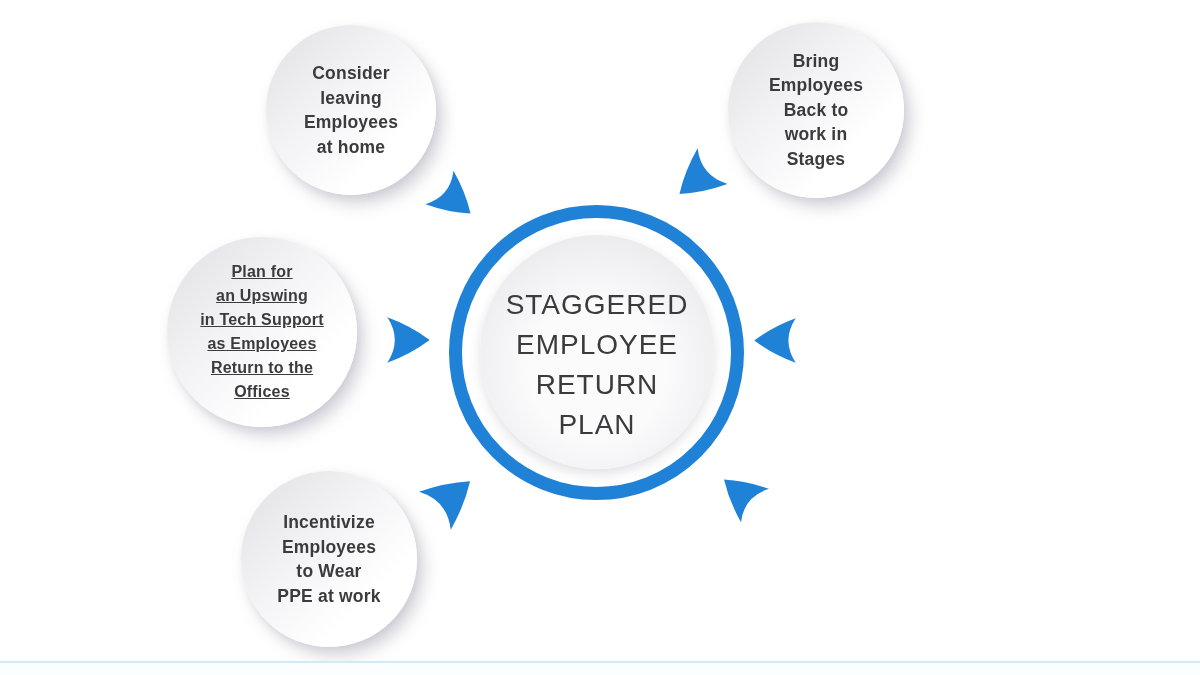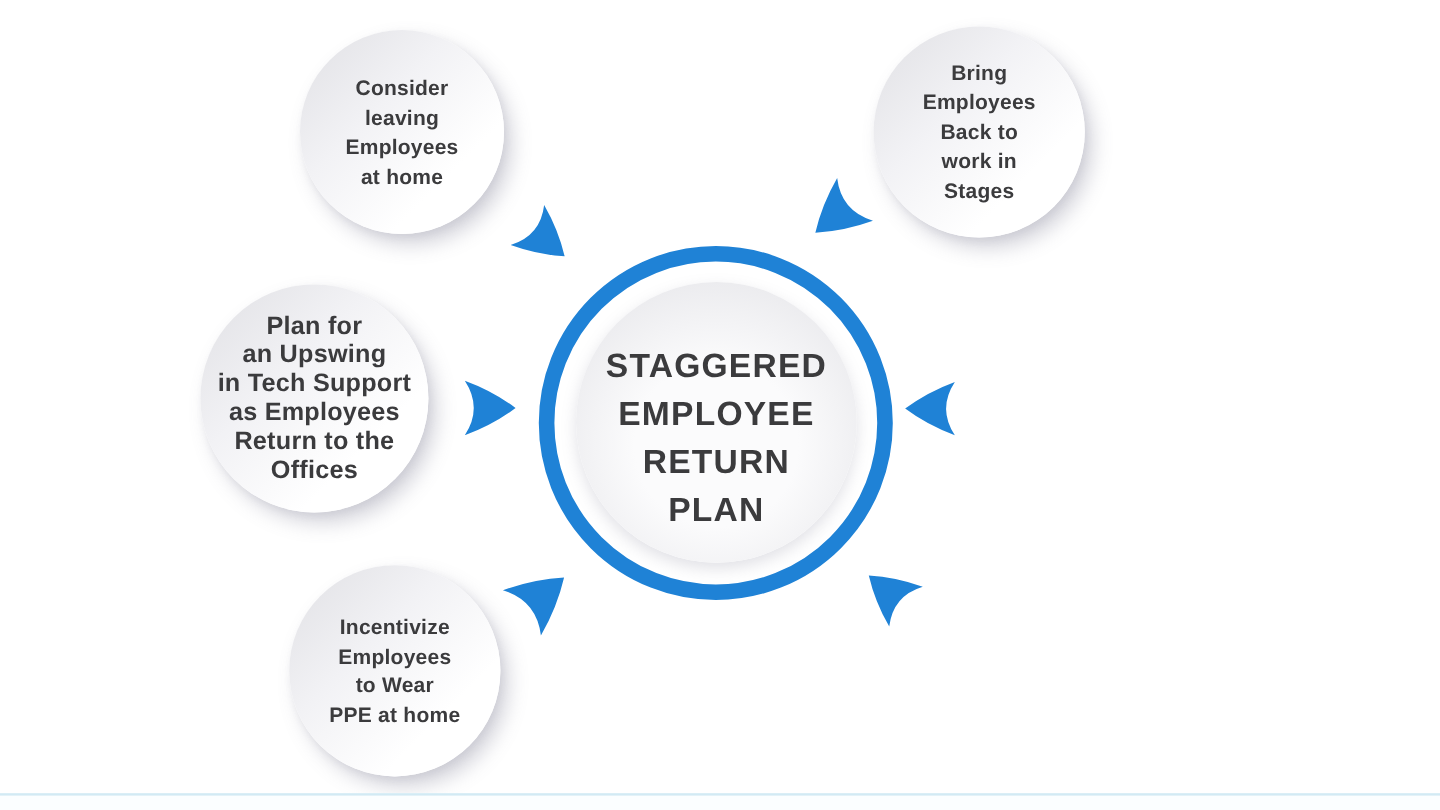--- a/index.html
+++ b/index.html
@@ -12,44 +12,44 @@
     position:absolute;border-radius:50%;
     background:linear-gradient(135deg,#e0e0e4 0%,#f2f2f5 38%,#ffffff 72%);
     box-shadow:7px 9px 16px rgba(116,116,138,0.30), 2px 3px 6px rgba(140,140,160,0.12);
     display:flex;align-items:center;justify-content:center;
   }
   .bubble .txt{
     white-space:pre-line;text-align:center;
     font-weight:bold;font-size:17.5px;line-height:24.5px;
     color:var(--ink);letter-spacing:0.2px;
   }
-  .sat-1{left:250px;top:25px;width:170px;height:170px;}
+  .sat-1{left:266px;top:25px;width:170px;height:170px;}
   .sat-2{left:728px;top:22px;width:176px;height:176px;}
   .sat-3{left:167px;top:237px;width:190px;height:190px;}
-  .sat-3 .txt{font-size:21px;line-height:24px;}
+  .sat-3 .txt{font-size:16px;line-height:24px;text-decoration:underline;}
   .sat-4{left:843px;top:238px;width:177px;height:177px;}
   .sat-5{left:241px;top:471px;width:176px;height:176px;}
   .sat-6{left:777px;top:473px;width:184px;height:184px;}
   
   .hub-ring{
     position:absolute;left:449px;top:205px;width:295px;height:295px;
     box-sizing:border-box;border-radius:50%;
     border:13px solid var(--accent);background:#ffffff;
   }
   .hub-inner{
     position:absolute;left:480px;top:235px;width:234px;height:234px;
     border-radius:50%;
     background:radial-gradient(circle at 50% 58%,#fbfbfc 38%,#ebebee 78%,#dddde1 100%);
     box-shadow:0 5px 12px rgba(120,120,140,0.22);
     display:flex;align-items:center;justify-content:center;
     padding-top:26px;box-sizing:border-box;
   }
   .hub-inner .txt{
     white-space:pre-line;text-align:center;
-    font-weight:bold;font-size:28px;line-height:40px;
+    font-weight:normal;font-size:28px;line-height:40px;
     letter-spacing:1px;color:var(--ink);
   }
   
   .arrow{position:absolute;}
   .arrow svg{display:block;width:100%;height:100%;}
   .arrow path{fill:var(--accent);}
   .arr-1{left:432px;top:178px;width:46px;height:45px;transform:rotate(40deg);}
   .arr-2{left:672px;top:153px;width:48px;height:54px;transform:rotate(140deg);}
   .arr-3{left:385px;top:313px;width:47px;height:54px;}
   .arr-4{left:752px;top:313px;width:46px;height:55px;transform:rotate(180deg);}
@@ -84,21 +84,21 @@
 an Upswing
 in Tech Support
 as Employees
 Return to the
 Offices</div>
   </div>
   <div class="bubble sat-5">
     <div class="txt">Incentivize
 Employees
 to Wear
-PPE at home</div>
+PPE at work</div>
   </div>
 
   <div class="arrow arr-1">
     <svg viewBox="0 0 60 60">
         <path d="M3,1 Q22,30 3,59 Q33,48 57,30 Q33,12 3,1 Z"></path>
       </svg>
   </div>
   <div class="arrow arr-2">
     <svg viewBox="0 0 60 60">
         <path d="M3,1 Q22,30 3,59 Q33,48 57,30 Q33,12 3,1 Z"></path>

